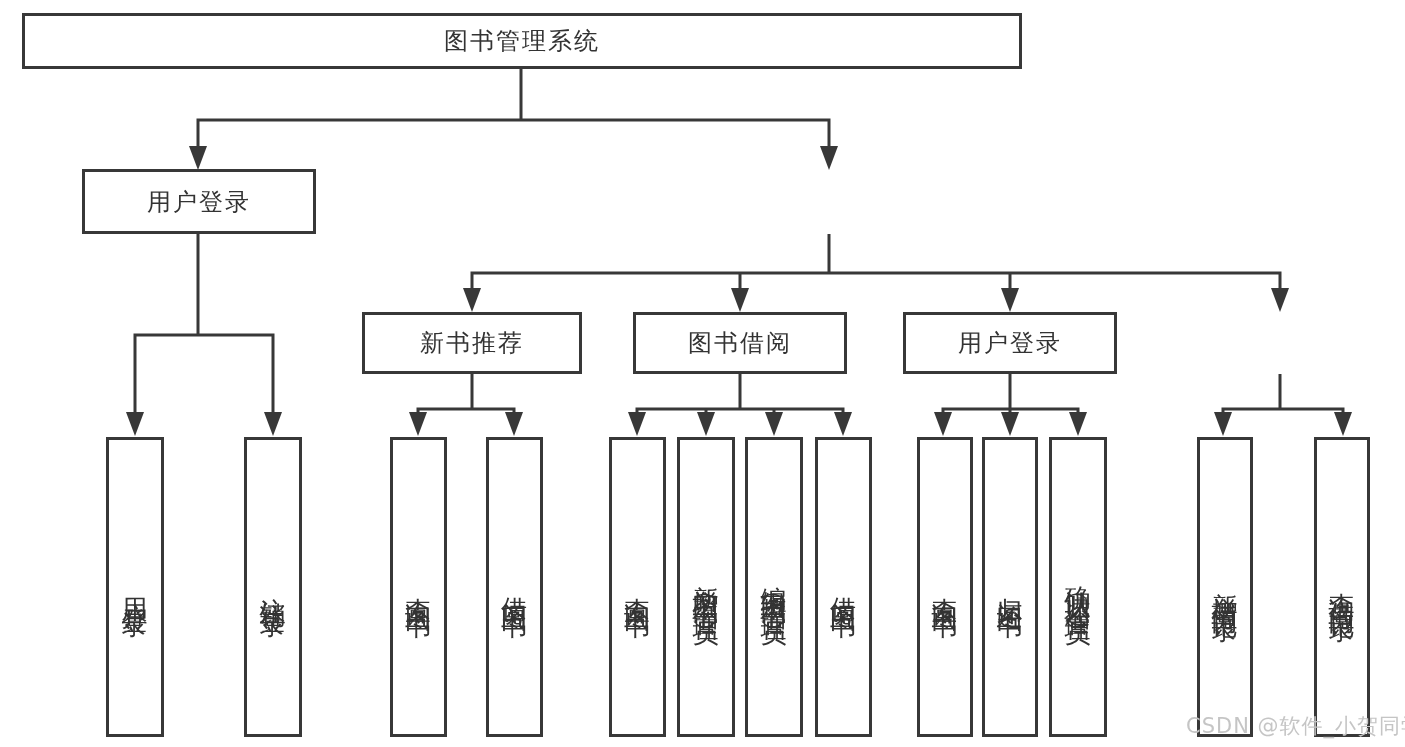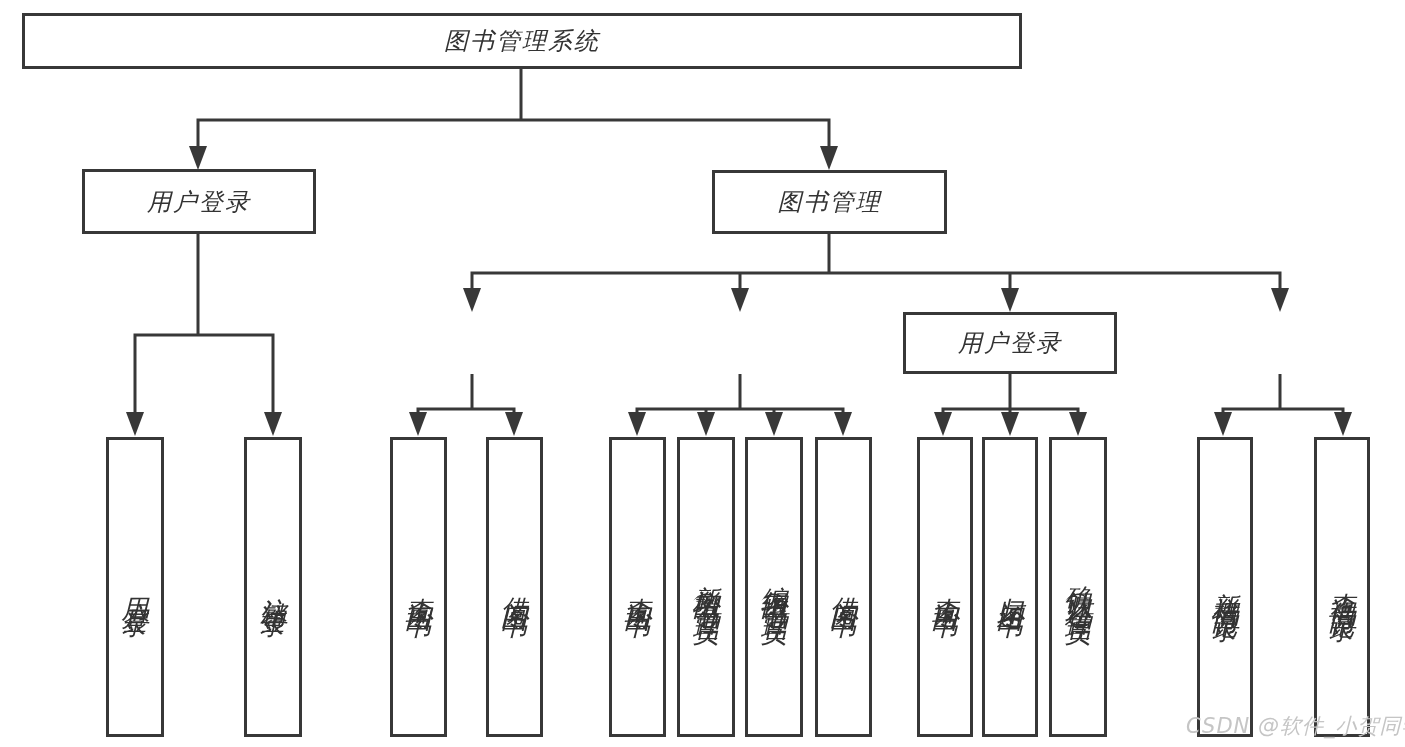--- a/index.html
+++ b/index.html
@@ -1,18 +1,18 @@
 <!DOCTYPE html>
 <html><head>
 <meta charset="utf-8">
 <style>
   html,body{margin:0;padding:0;background:#ffffff;}
   .stage{
     position:relative;width:1405px;height:747px;background:#ffffff;
-    font-family:"DejaVu Sans","Liberation Sans",sans-serif;overflow:hidden;font-style:italic;
+    font-family:"DejaVu Sans","Liberation Sans",sans-serif;overflow:hidden;
   }
   .connectors{position:absolute;left:0;top:0;z-index:1;}
   .box{
     position:absolute;box-sizing:border-box;background:#ffffff;
     border:3px solid #383838;display:flex;align-items:center;justify-content:center;
     z-index:2;color:#333333;
   }
   .hl{font-size:24px;letter-spacing:2px;white-space:nowrap;color:#333333;}
   .vl{
     writing-mode:vertical-rl;text-orientation:mixed;
@@ -61,24 +61,27 @@
     </g>
   </svg>
 
   <div class="box" style="left:22px;top:13px;width:1000px;height:56px">
     <span class="hl">图书管理系统</span>
   </div>
 
   <div class="box" style="left:82px;top:169px;width:234px;height:65px">
     <span class="hl">用户登录</span>
   </div>
-  <div class="box" style="left:712px;top:170px;width:235px;height:64px">
-    <span class="hl">图书管理</span>
+
+  <div class="box" style="left:362px;top:312px;width:220px;height:62px">
+    <span class="hl">新书推荐</span>
   </div>
-
+  <div class="box" style="left:633px;top:312px;width:214px;height:62px">
+    <span class="hl">图书借阅</span>
+  </div>
   <div class="box" style="left:903px;top:312px;width:214px;height:62px">
     <span class="hl">用户登录</span>
   </div>
 
   <div class="box" style="left:106px;top:437px;width:58px;height:300px">
     <span class="vl">用户登录</span>
   </div>
   <div class="box" style="left:244px;top:437px;width:58px;height:300px">
     <span class="vl">注销登录</span>
   </div>

